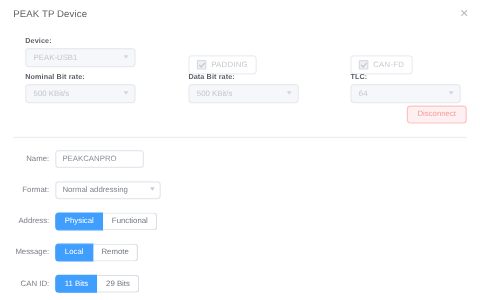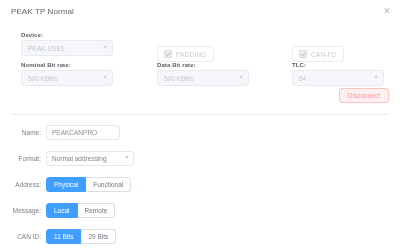--- a/index.html
+++ b/index.html
@@ -259,21 +259,21 @@
     border-color: #409eff;
     color: #ffffff;
   }
 </style>
 </head>
 <body>
 
 <div id="dialog">
 
   <div id="dialog-header">
-    <div id="dialog-title">PEAK TP Normal</div>
+    <div id="dialog-title">PEAK TP Device</div>
     <div id="close-btn">✕</div>
   </div>
 
   <div class="grid-field" style="left:21px; top:32px; width:92px;">
     <div class="field-label">Device:</div>
     <div class="select-box">
       <span class="sel-value">PEAK-USB1</span>
       <span class="caret"></span>
     </div>
   </div>

